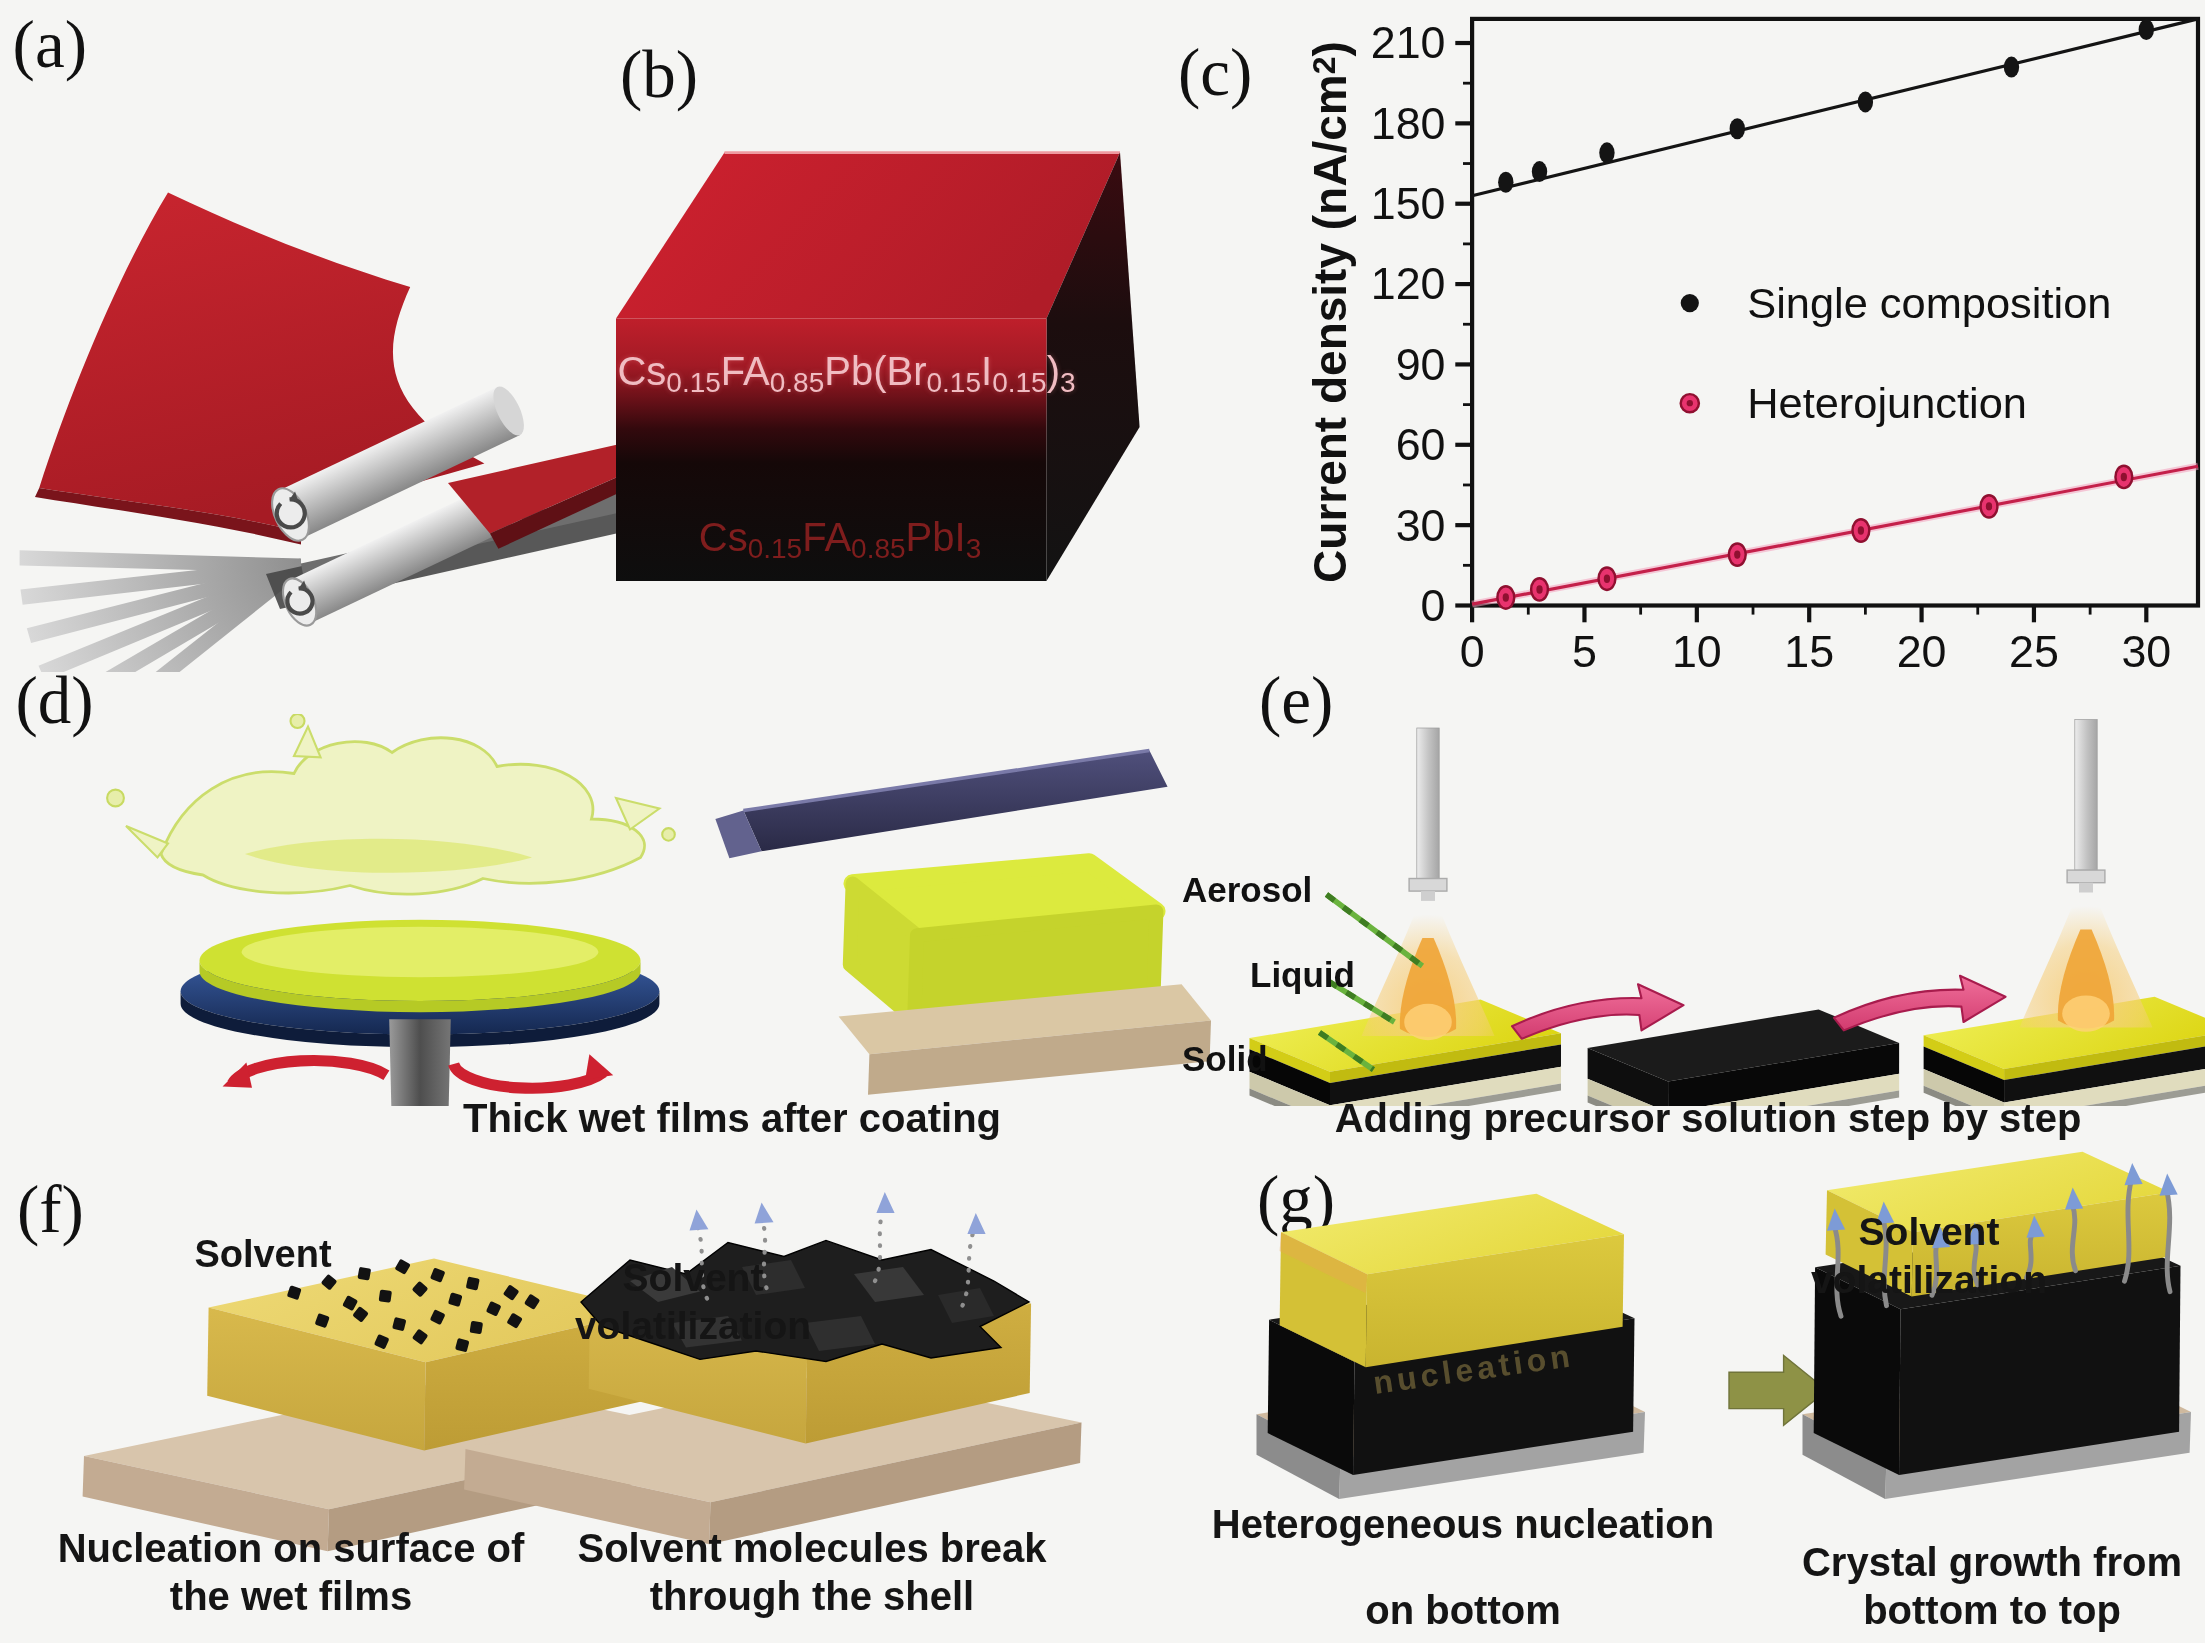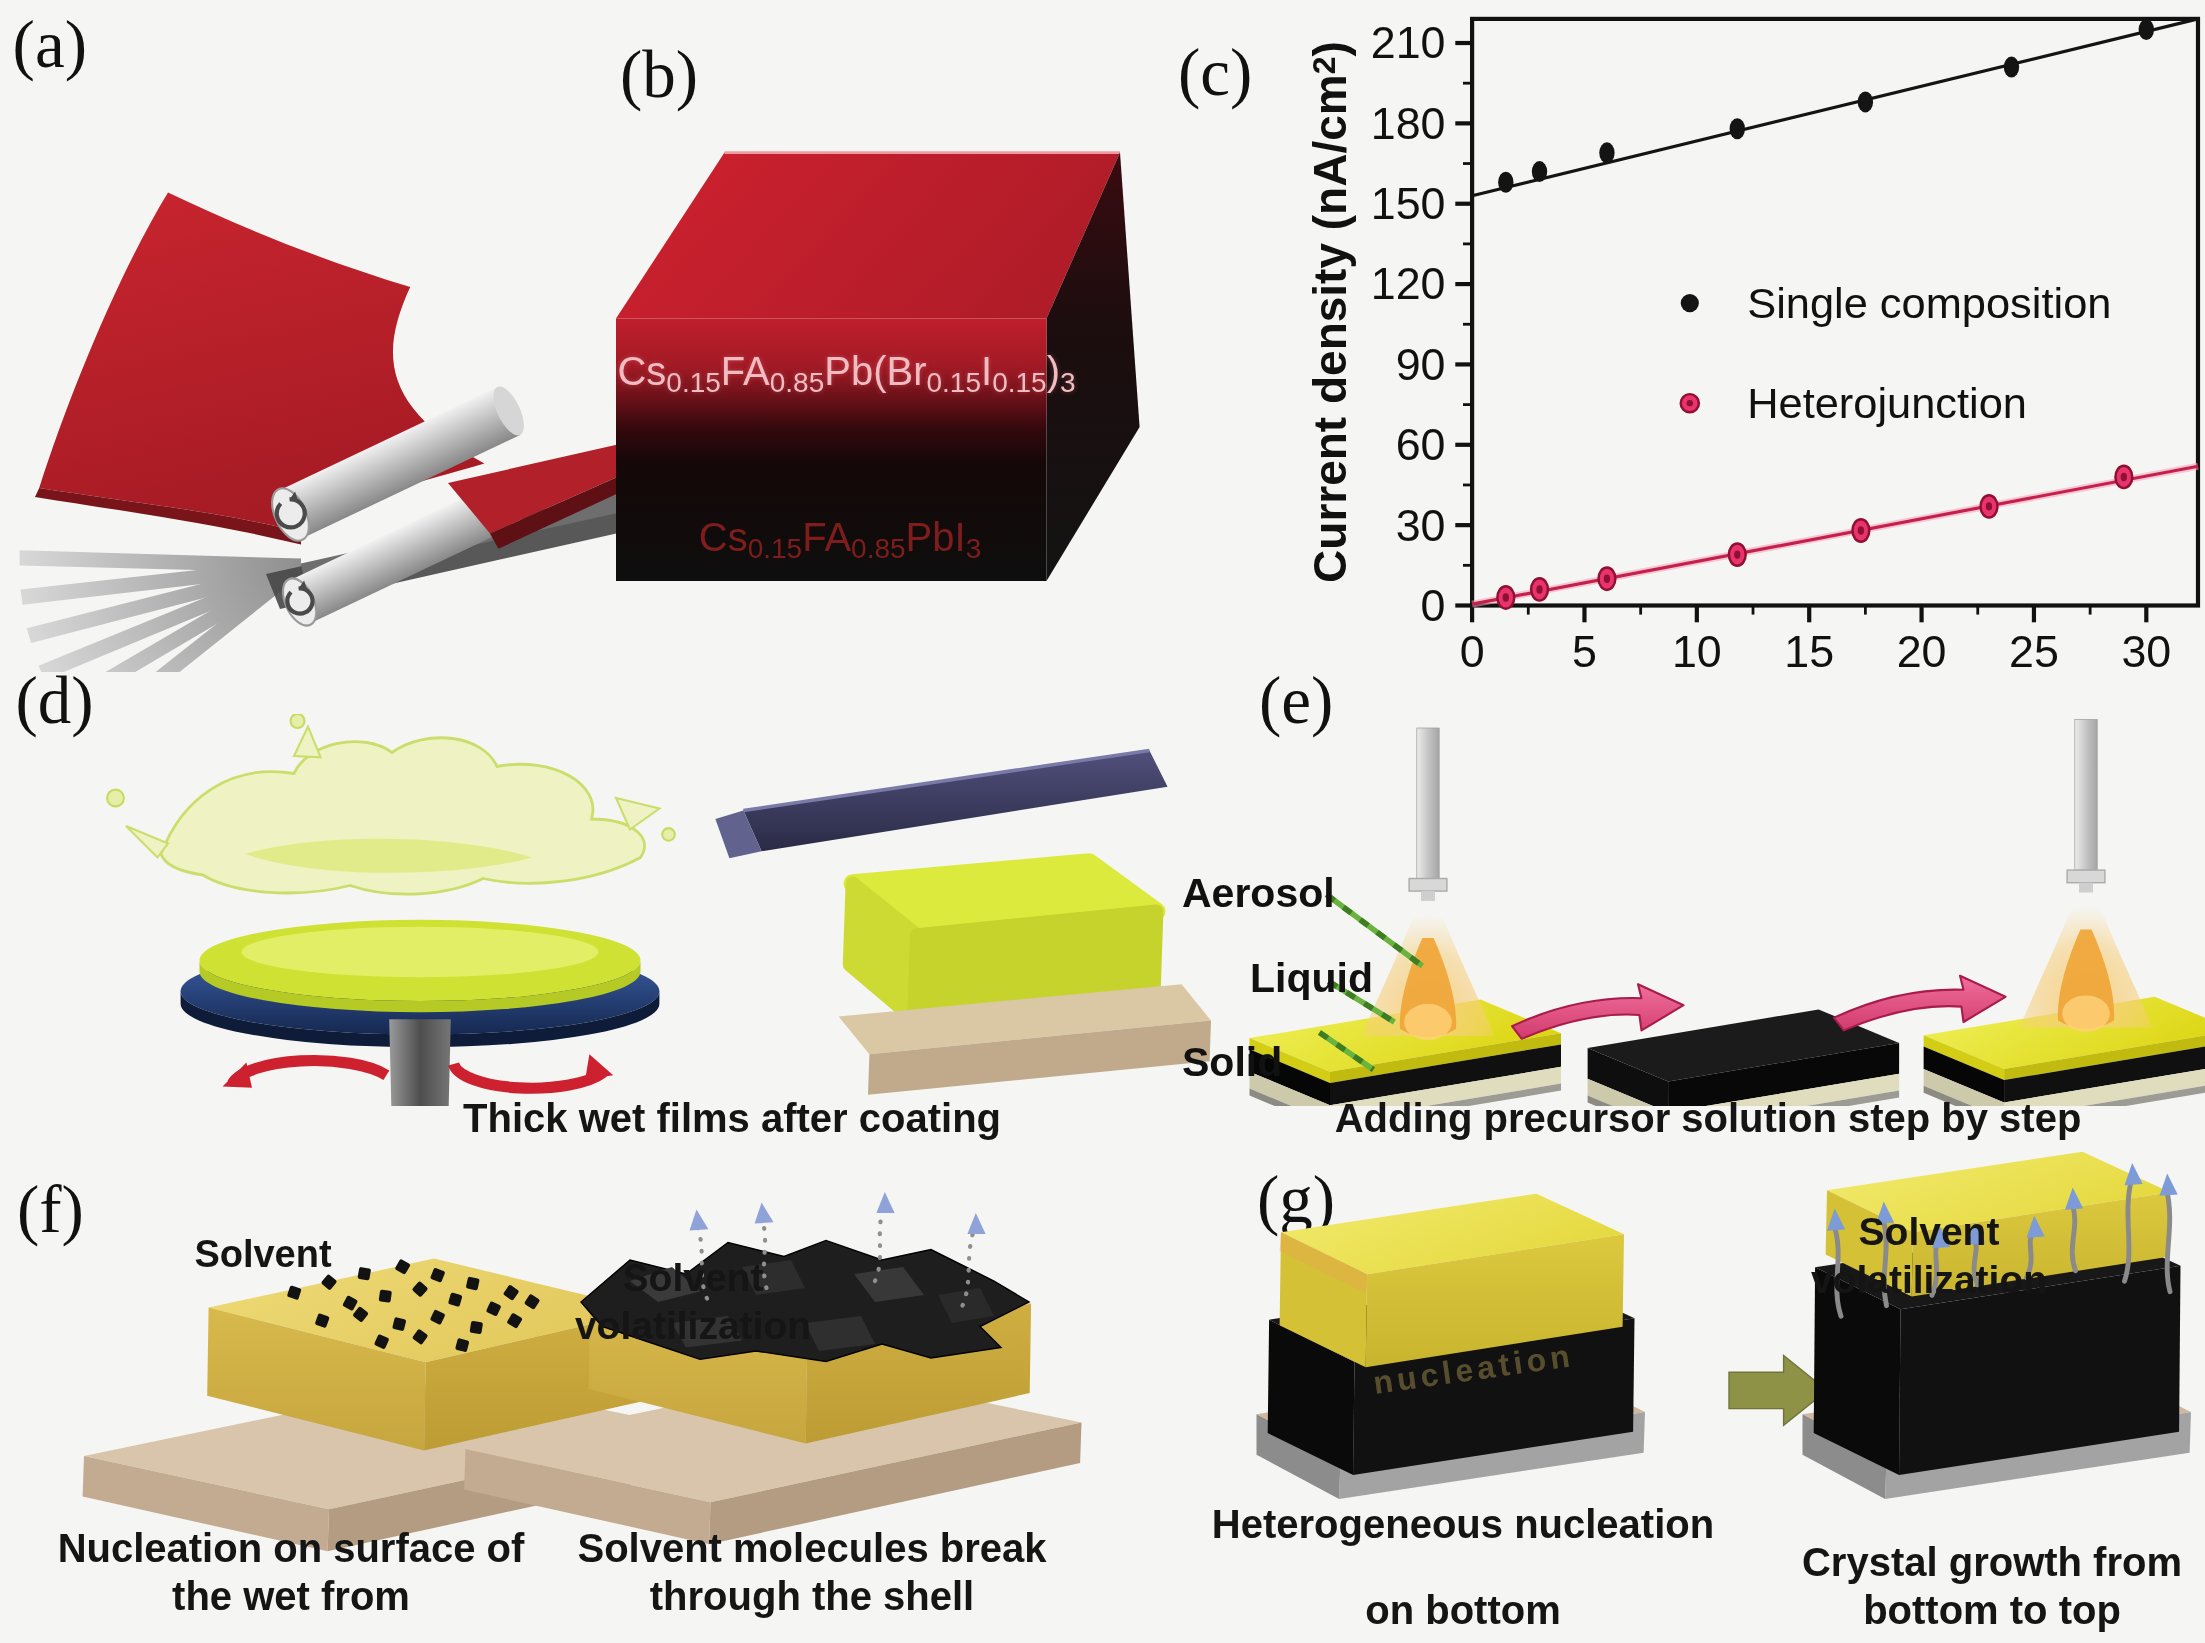--- a/index.html
+++ b/index.html
@@ -1,21 +1,21 @@
 <!DOCTYPE html>
 <html style="font-size:11.2px"><head>
 <meta charset="utf-8">
 <style>
   html,body{margin:0;padding:0;}
   #canvas{position:relative;width:2205px;height:1644px;background:#f5f5f3;overflow:hidden;
           font-family:"Liberation Sans",sans-serif;color:#141414;}
   .abs{position:absolute;}
   .panel-letter{font-family:"Liberation Serif",serif;font-size:67px;color:#111;}
   .caption{font-weight:bold;font-size:40px;text-align:center;color:#151515;line-height:1.1;}
-  .smallcap{font-weight:bold;font-size:41px;color:#111;}
+  .smallcap{font-weight:bold;font-size:35px;color:#111;}
   .formula-top{font-size:40px;color:#f0bcc2;text-align:center;text-shadow:0 0 5.6px rgba(255,140,150,.35);}
   .formula-bottom{font-size:40px;color:#7f1d1d;text-align:center;}
   sub{font-size:70%;vertical-align:-22%;}
   sup{font-size:70%;vertical-align:30%;}
   .axis-title{font-size:46px;color:#111;text-align:center;}
   .ghost{font-weight:bold;font-size:32px;letter-spacing:4.2px;color:rgba(205,180,95,0.38);
          transform:rotate(-8deg);text-align:center;}
   svg text{font-family:"Liberation Sans",sans-serif;fill:#111;}
   .tick-label{font-size:64px;}
   .legend-label{font-size:62px;}
@@ -388,21 +388,21 @@
         <polygon points="1078,68 1088,38 1105,66"></polygon>
         <polygon points="1252,53 1264,23 1278,53"></polygon>
         <polygon points="1382,83 1394,53 1408,83"></polygon>
       </g>
     </g>
   </svg>
   <div class="abs caption" style="left:179px;top:1234px;width:168px;font-size:38px;">Solvent</div>
   <div class="abs caption" style="left:553px;top:1257px;width:280px;font-size:39px;">Solvent</div>
   <div class="abs caption" style="left:553px;top:1305px;width:280px;font-size:39px;">volatilization</div>
   <div class="abs caption" style="left:46px;top:1526px;width:490px;">Nucleation on surface of</div>
-  <div class="abs caption" style="left:46px;top:1574px;width:490px;">the wet from</div>
+  <div class="abs caption" style="left:46px;top:1574px;width:490px;">the wet films</div>
   <div class="abs caption" style="left:567px;top:1526px;width:490px;">Solvent molecules break</div>
   <div class="abs caption" style="left:567px;top:1574px;width:490px;">through the shell</div>
 
   <svg class="abs" style="left:1176px;top:1134px;" width="1029" height="510" viewBox="0 0 1470 728">
     <defs>
       <linearGradient id="gYTop" x1="0" y1="0" x2="1" y2="0.6">
         <stop offset="0" stop-color="#f2ec70"></stop>
           <stop offset="1" stop-color="#e5d83e"></stop>
       </linearGradient>
       <linearGradient id="gYF" x1="0" y1="0" x2="0" y2="1">

